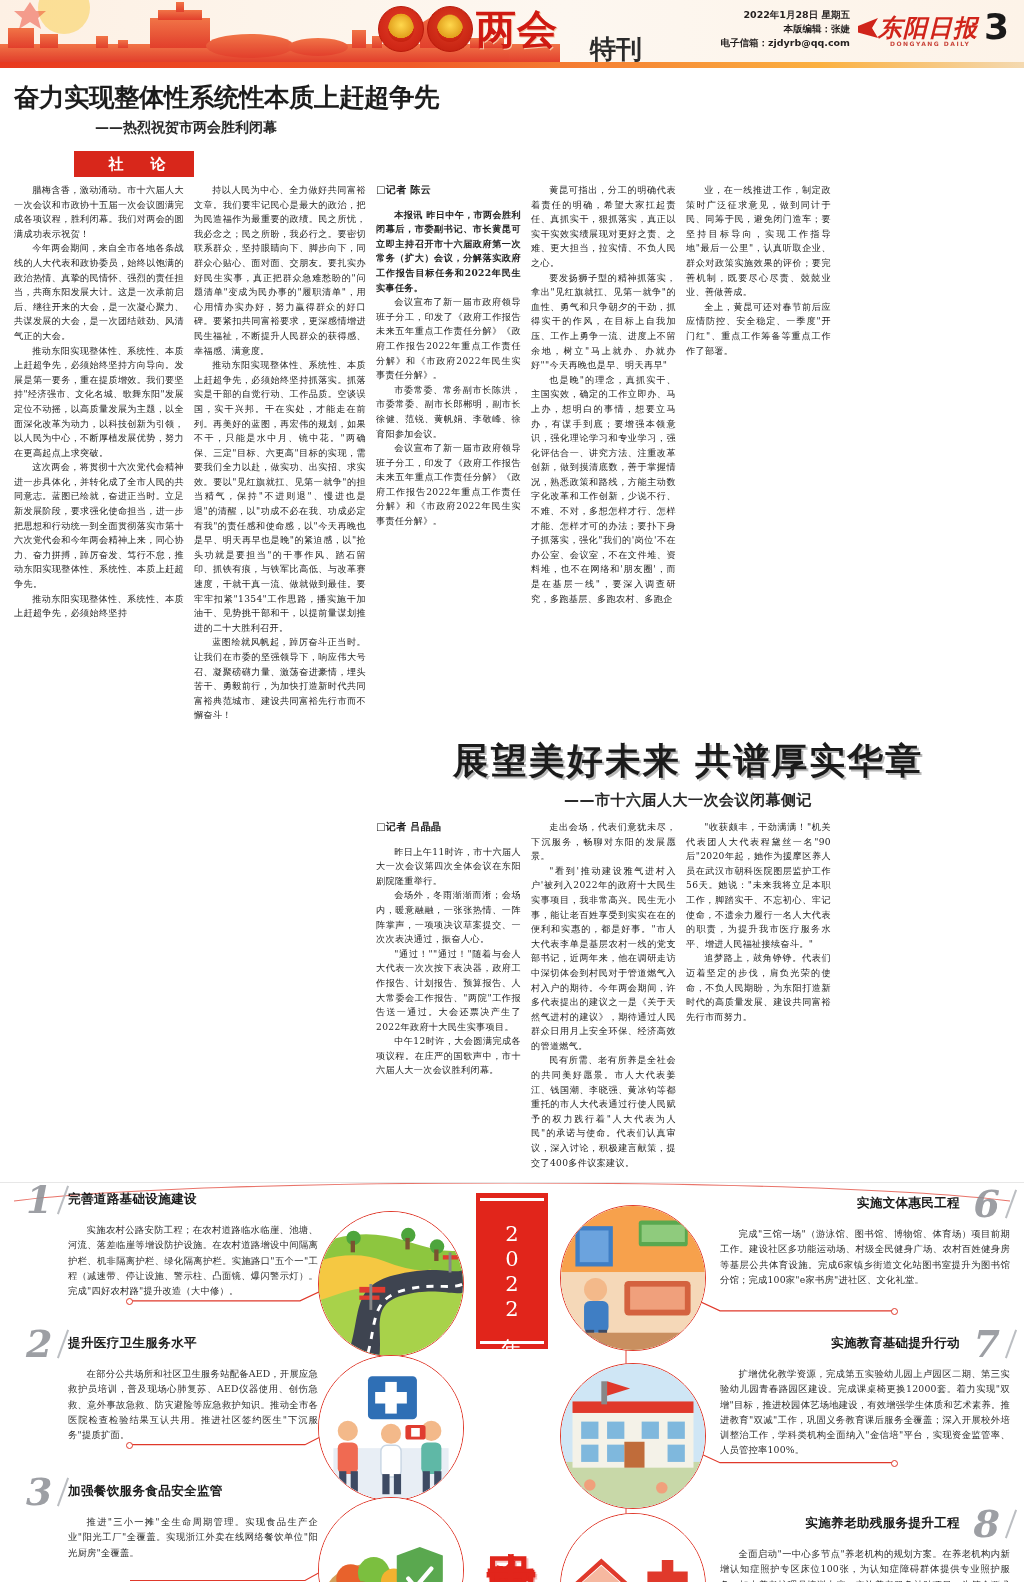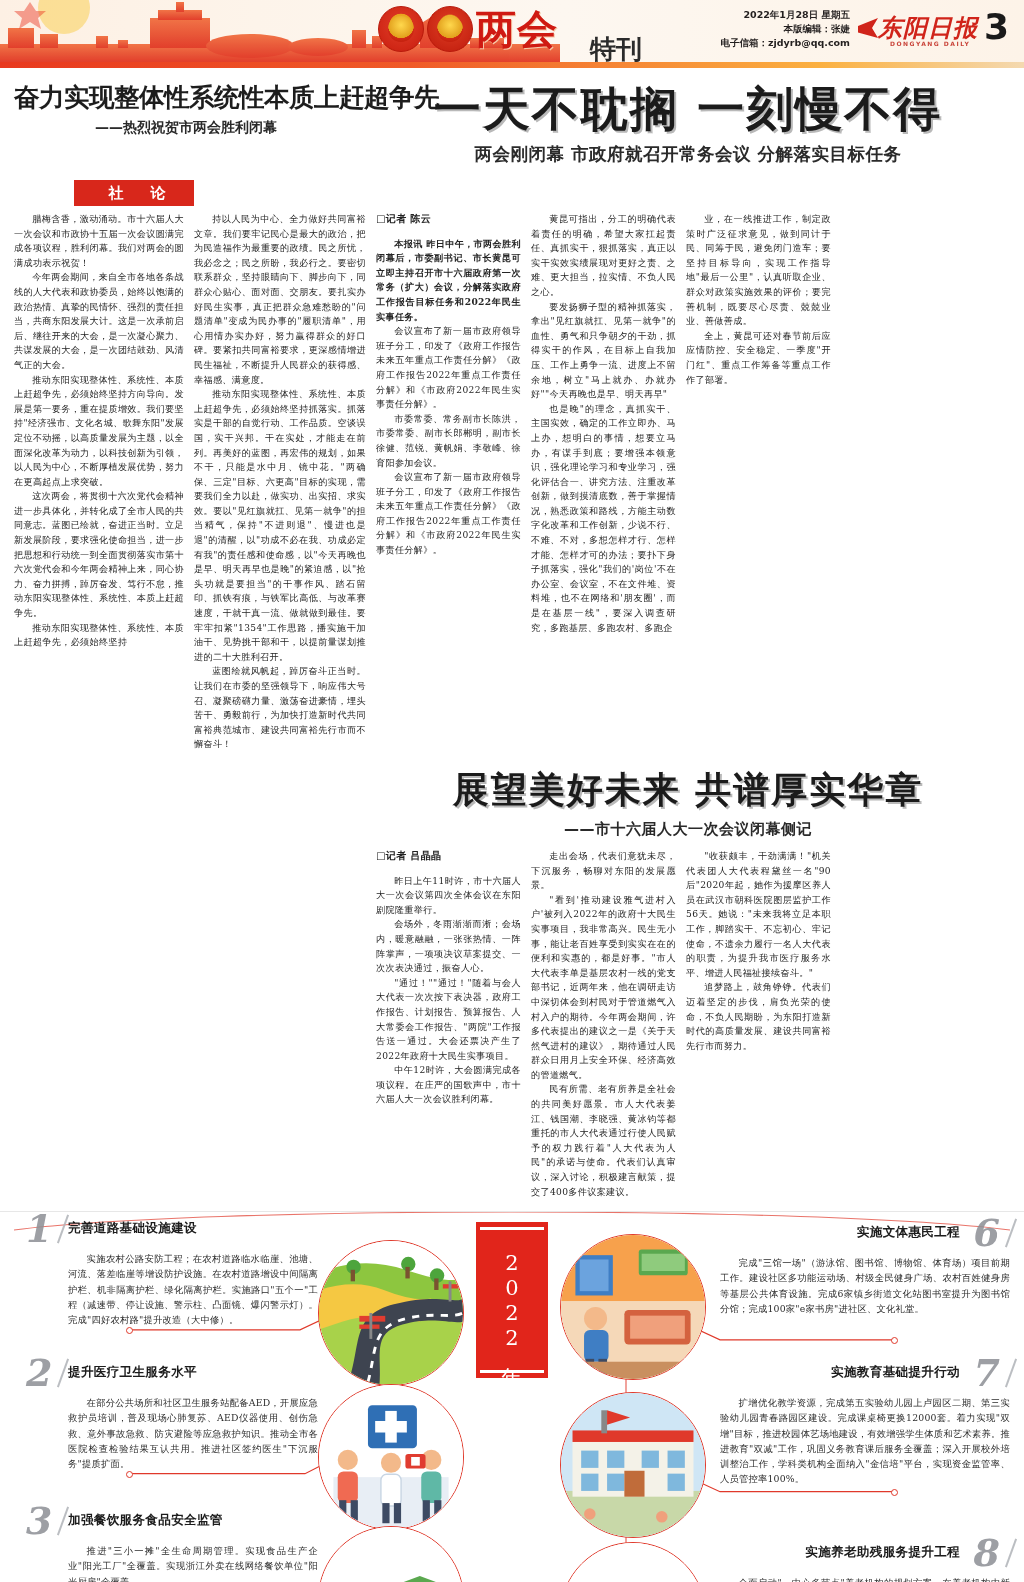--- a/index.html
+++ b/index.html
@@ -286,24 +286,20 @@
 <div class="mast-rule"></div>
 <div class="mast-rule2"></div>
 
 <div class="news">
 
   <div class="headline-row">
     <div class="hl-left">
       <div class="h1-left">奋力实现整体性系统性本质上赶超争先</div>
       <div class="h2-left">——热烈祝贺市两会胜利闭幕</div>
     </div>
-    <div class="hl-right">
-      <div class="h1-right">一天不耽搁  一刻慢不得</div>
-      <div class="h2-right">两会刚闭幕  市政府就召开常务会议  分解落实目标任务</div>
-    </div>
   </div>
 
   <div class="shelun">社　论</div>
 
   <div class="cols" style="margin-top:-2px">
     <div class="col col-1">
       <p>腊梅含香，激动涌动。市十六届人大一次会议和市政协十五届一次会议圆满完成各项议程，胜利闭幕。我们对两会的圆满成功表示祝贺！</p>
       <p>今年两会期间，来自全市各地各条战线的人大代表和政协委员，始终以饱满的政治热情、真挚的民情怀、强烈的责任担当，共商东阳发展大计。这是一次承前启后、继往开来的大会，是一次凝心聚力、共谋发展的大会，是一次团结鼓劲、风清气正的大会。</p>
       <p>推动东阳实现整体性、系统性、本质上赶超争先，必须始终坚持方向导向。发展是第一要务，重在提质增效。我们要坚持"经济强市、文化名城、歌舞东阳"发展定位不动摇，以高质量发展为主题，以全面深化改革为动力，以科技创新为引领，以人民为中心，不断厚植发展优势，努力在更高起点上求突破。</p>
       <p>这次两会，将贯彻十六次党代会精神进一步具体化，并转化成了全市人民的共同意志。蓝图已绘就，奋进正当时。立足新发展阶段，要求强化使命担当，进一步把思想和行动统一到全面贯彻落实市第十六次党代会和今年两会精神上来，同心协力、奋力拼搏，踔厉奋发、笃行不怠，推动东阳实现整体性、系统性、本质上赶超争先。</p>

